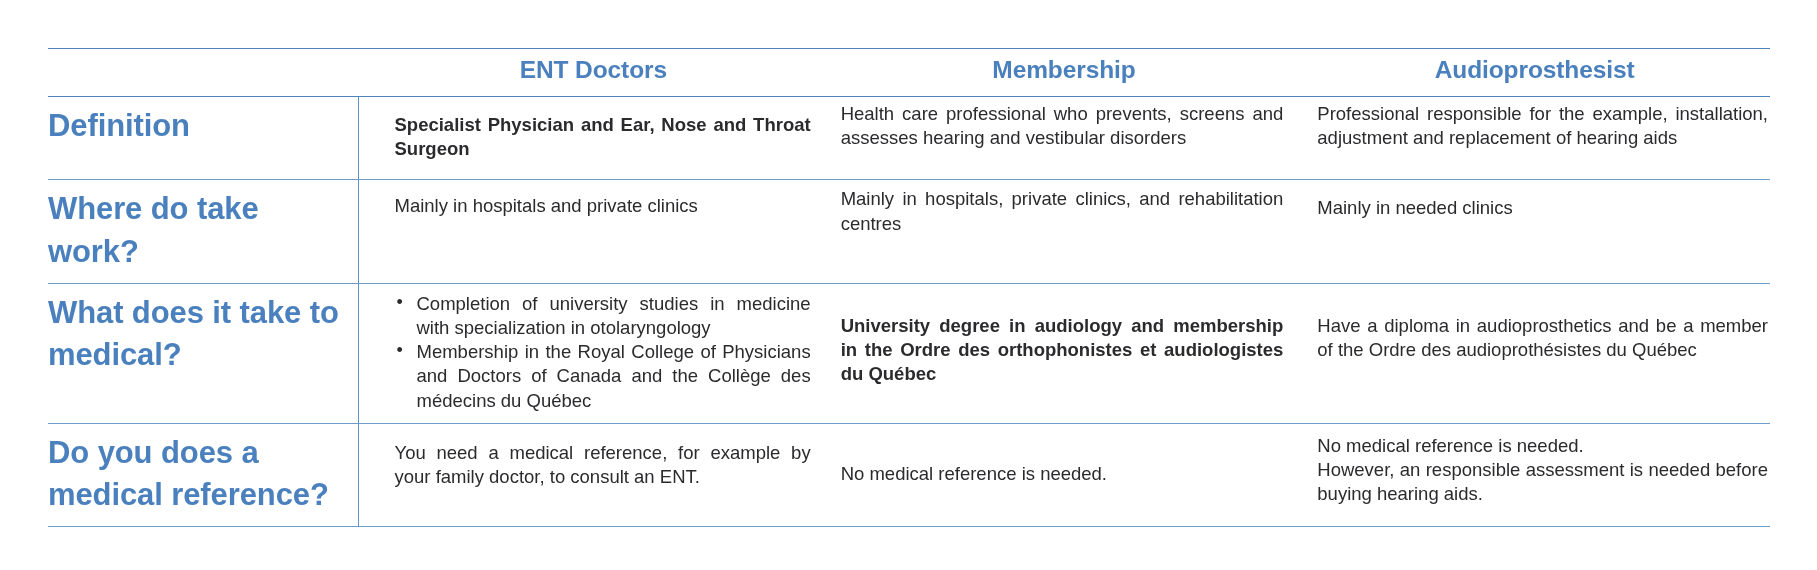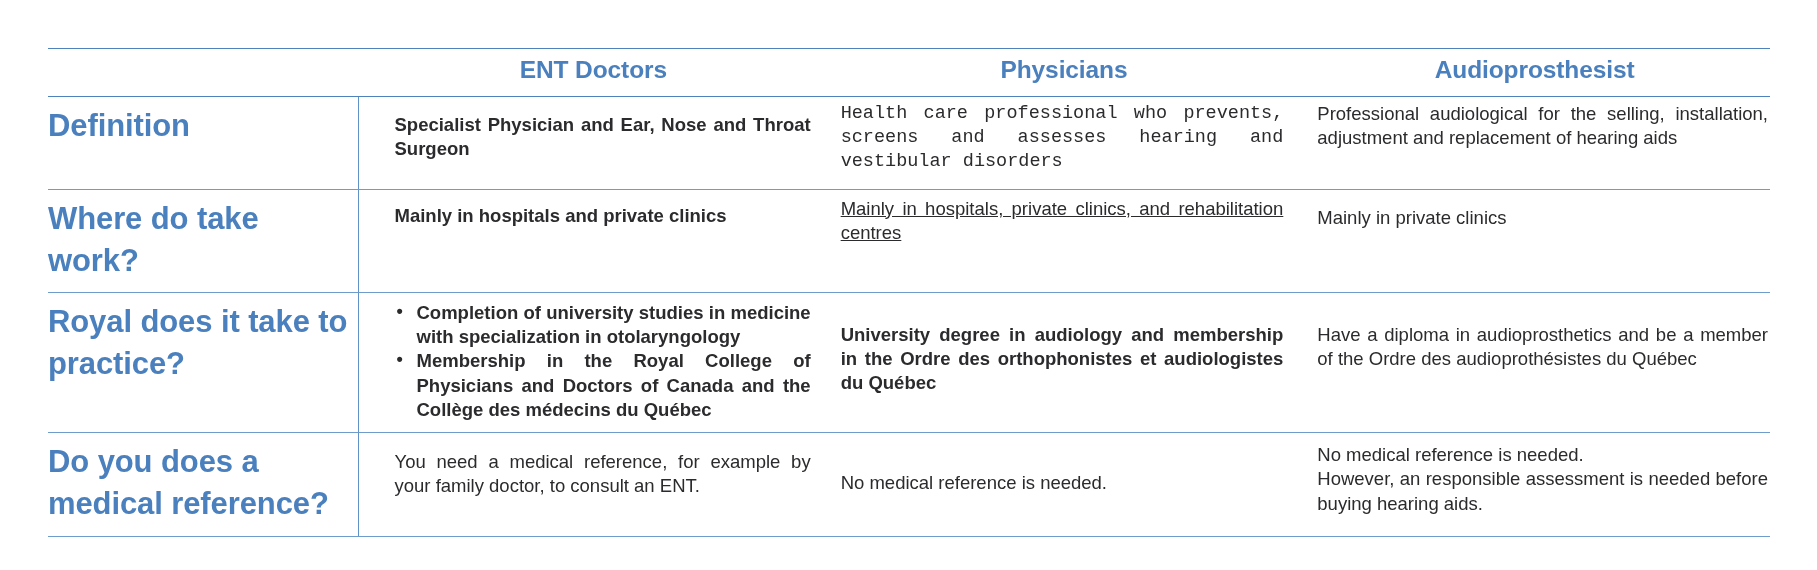--- a/index.html
+++ b/index.html
@@ -85,28 +85,28 @@
     text-align: justify;
     text-justify: inter-word;
     hyphens: none;
   }
   
   .body-cell.col-1 .cell-inner { padding: 0 18px 0 36px; }
   .body-cell.col-2 .cell-inner { padding: 0 16px 0 12px; }
   .body-cell.col-3 .cell-inner { padding: 0 2px 0 18px; }
 
   .pad-def-1  { padding-top: 16px !important; padding-bottom: 18px !important; font-weight: bold; }
-  .pad-def-2  { padding-top: 5px  !important; padding-bottom: 14px !important; font-family: Liberation Mono, monospace; }
+  .pad-def-2  { padding-top: 5px  !important; padding-bottom: 14px !important; }
   .pad-def-3  { padding-top: 5px  !important; padding-bottom: 14px !important; }
 
-  .pad-work-1 { padding-top: 14px !important; padding-bottom: 16px !important; font-weight: bold; }
-  .pad-work-2 { padding-top: 7px  !important; padding-bottom: 16px !important; text-decoration: underline; }
+  .pad-work-1 { padding-top: 14px !important; padding-bottom: 16px !important; }
+  .pad-work-2 { padding-top: 7px  !important; padding-bottom: 16px !important; }
   .pad-work-3 { padding-top: 16px !important; padding-bottom: 16px !important; }
 
-  .pad-prac-1 { padding-top: 8px  !important; padding-bottom: 10px !important; font-weight: bold; }
+  .pad-prac-1 { padding-top: 8px  !important; padding-bottom: 10px !important; }
   .pad-prac-2 { padding-top: 30px !important; padding-bottom: 10px !important; font-weight: bold; }
   .pad-prac-3 { padding-top: 30px !important; padding-bottom: 10px !important; }
 
   .pad-ref-1  { padding-top: 17px !important; padding-bottom: 18px !important; }
   .pad-ref-2  { padding-top: 38px !important; padding-bottom: 18px !important; }
   .pad-ref-3  { padding-top: 10px !important; padding-bottom: 10px !important; }
 
   .bullets {
     margin: 0;
     padding: 0;
@@ -142,63 +142,63 @@
       <col class="c-body">
     </colgroup>
 
     <thead>
       <tr>
         <th class="corner"></th>
         <th>
           <div class="col-head">ENT Doctors</div>
         </th>
         <th>
-          <div class="col-head">Physicians</div>
+          <div class="col-head">Membership</div>
         </th>
         <th>
           <div class="col-head">Audioprosthesist</div>
         </th>
       </tr>
     </thead>
 
     <tbody>
 
       <tr class="r-definition">
         <td class="label-cell">
           <div class="row-label">Definition</div>
         </td>
         <td class="body-cell col-1">
           <div class="cell-inner pad-def-1">Specialist Physician and Ear, Nose and Throat Surgeon</div>
         </td>
         <td class="body-cell col-2">
           <div class="cell-inner pad-def-2">Health care professional who prevents, screens and assesses hearing and vestibular disorders</div>
         </td>
         <td class="body-cell col-3">
-          <div class="cell-inner pad-def-3">Professional audiological for the selling, installation, adjustment and replacement of hearing aids</div>
+          <div class="cell-inner pad-def-3">Professional responsible for the example, installation, adjustment and replacement of hearing aids</div>
         </td>
       </tr>
 
       <tr class="r-work">
         <td class="label-cell">
           <div class="row-label">Where do take work?</div>
         </td>
         <td class="body-cell col-1">
           <div class="cell-inner pad-work-1">Mainly in hospitals and private clinics</div>
         </td>
         <td class="body-cell col-2">
           <div class="cell-inner pad-work-2">Mainly in hospitals, private clinics, and rehabilitation centres</div>
         </td>
         <td class="body-cell col-3">
-          <div class="cell-inner pad-work-3">Mainly in private clinics</div>
+          <div class="cell-inner pad-work-3">Mainly in needed clinics</div>
         </td>
       </tr>
 
       <tr class="r-practice">
         <td class="label-cell">
-          <div class="row-label">Royal does it take to practice?</div>
+          <div class="row-label">What does it take to medical?</div>
         </td>
         <td class="body-cell col-1">
           <div class="cell-inner pad-prac-1">
             <ul class="bullets">
               <li>Completion of university studies in medicine with specialization in otolaryngology</li>
               <li>Membership in the Royal College of Physicians and Doctors of Canada and the Collège des médecins du Québec</li>
             </ul>
           </div>
         </td>
         <td class="body-cell col-2">

